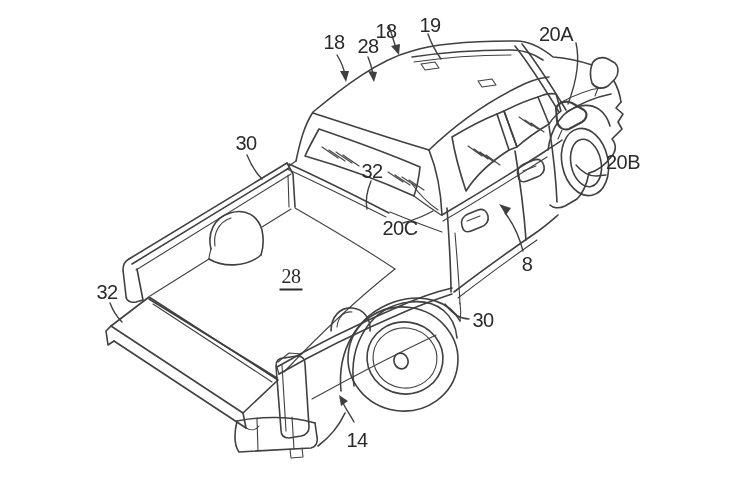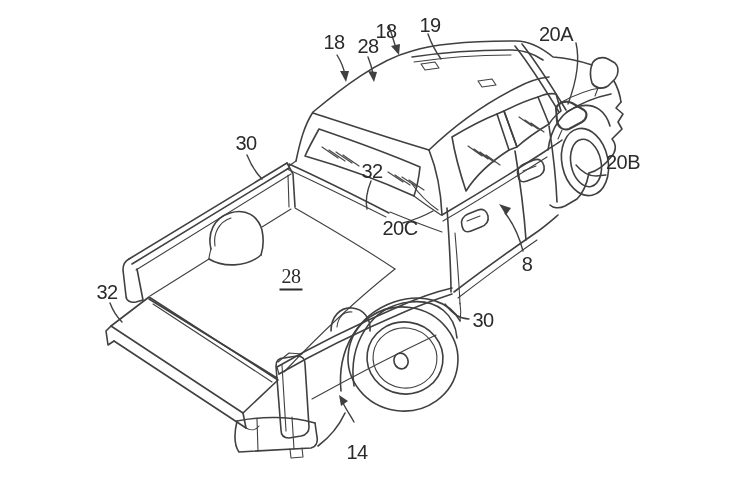--- a/index.html
+++ b/index.html
@@ -210,15 +210,15 @@
   <div class="ref-label" style="left:430px;top:25px">19</div>
   <div class="ref-label" style="left:556px;top:34px">20A</div>
   <div class="ref-label" style="left:623px;top:162px">20B</div>
   <div class="ref-label" style="left:372px;top:171px">32</div>
   <div class="ref-label" style="left:400px;top:228px">20C</div>
   <div class="ref-label" style="left:527px;top:264px">8</div>
   <div class="ref-label" style="left:246px;top:143px">30</div>
   <div class="ref-label" style="left:483px;top:320px">30</div>
   <div class="ref-label underlined" style="left:291px;top:278px">28</div>
   <div class="ref-label" style="left:107px;top:292px">32</div>
-  <div class="ref-label" style="left:357px;top:452px">14</div>
+  <div class="ref-label" style="left:357px;top:440px">14</div>
 
 </div>
 
 </body></html>

